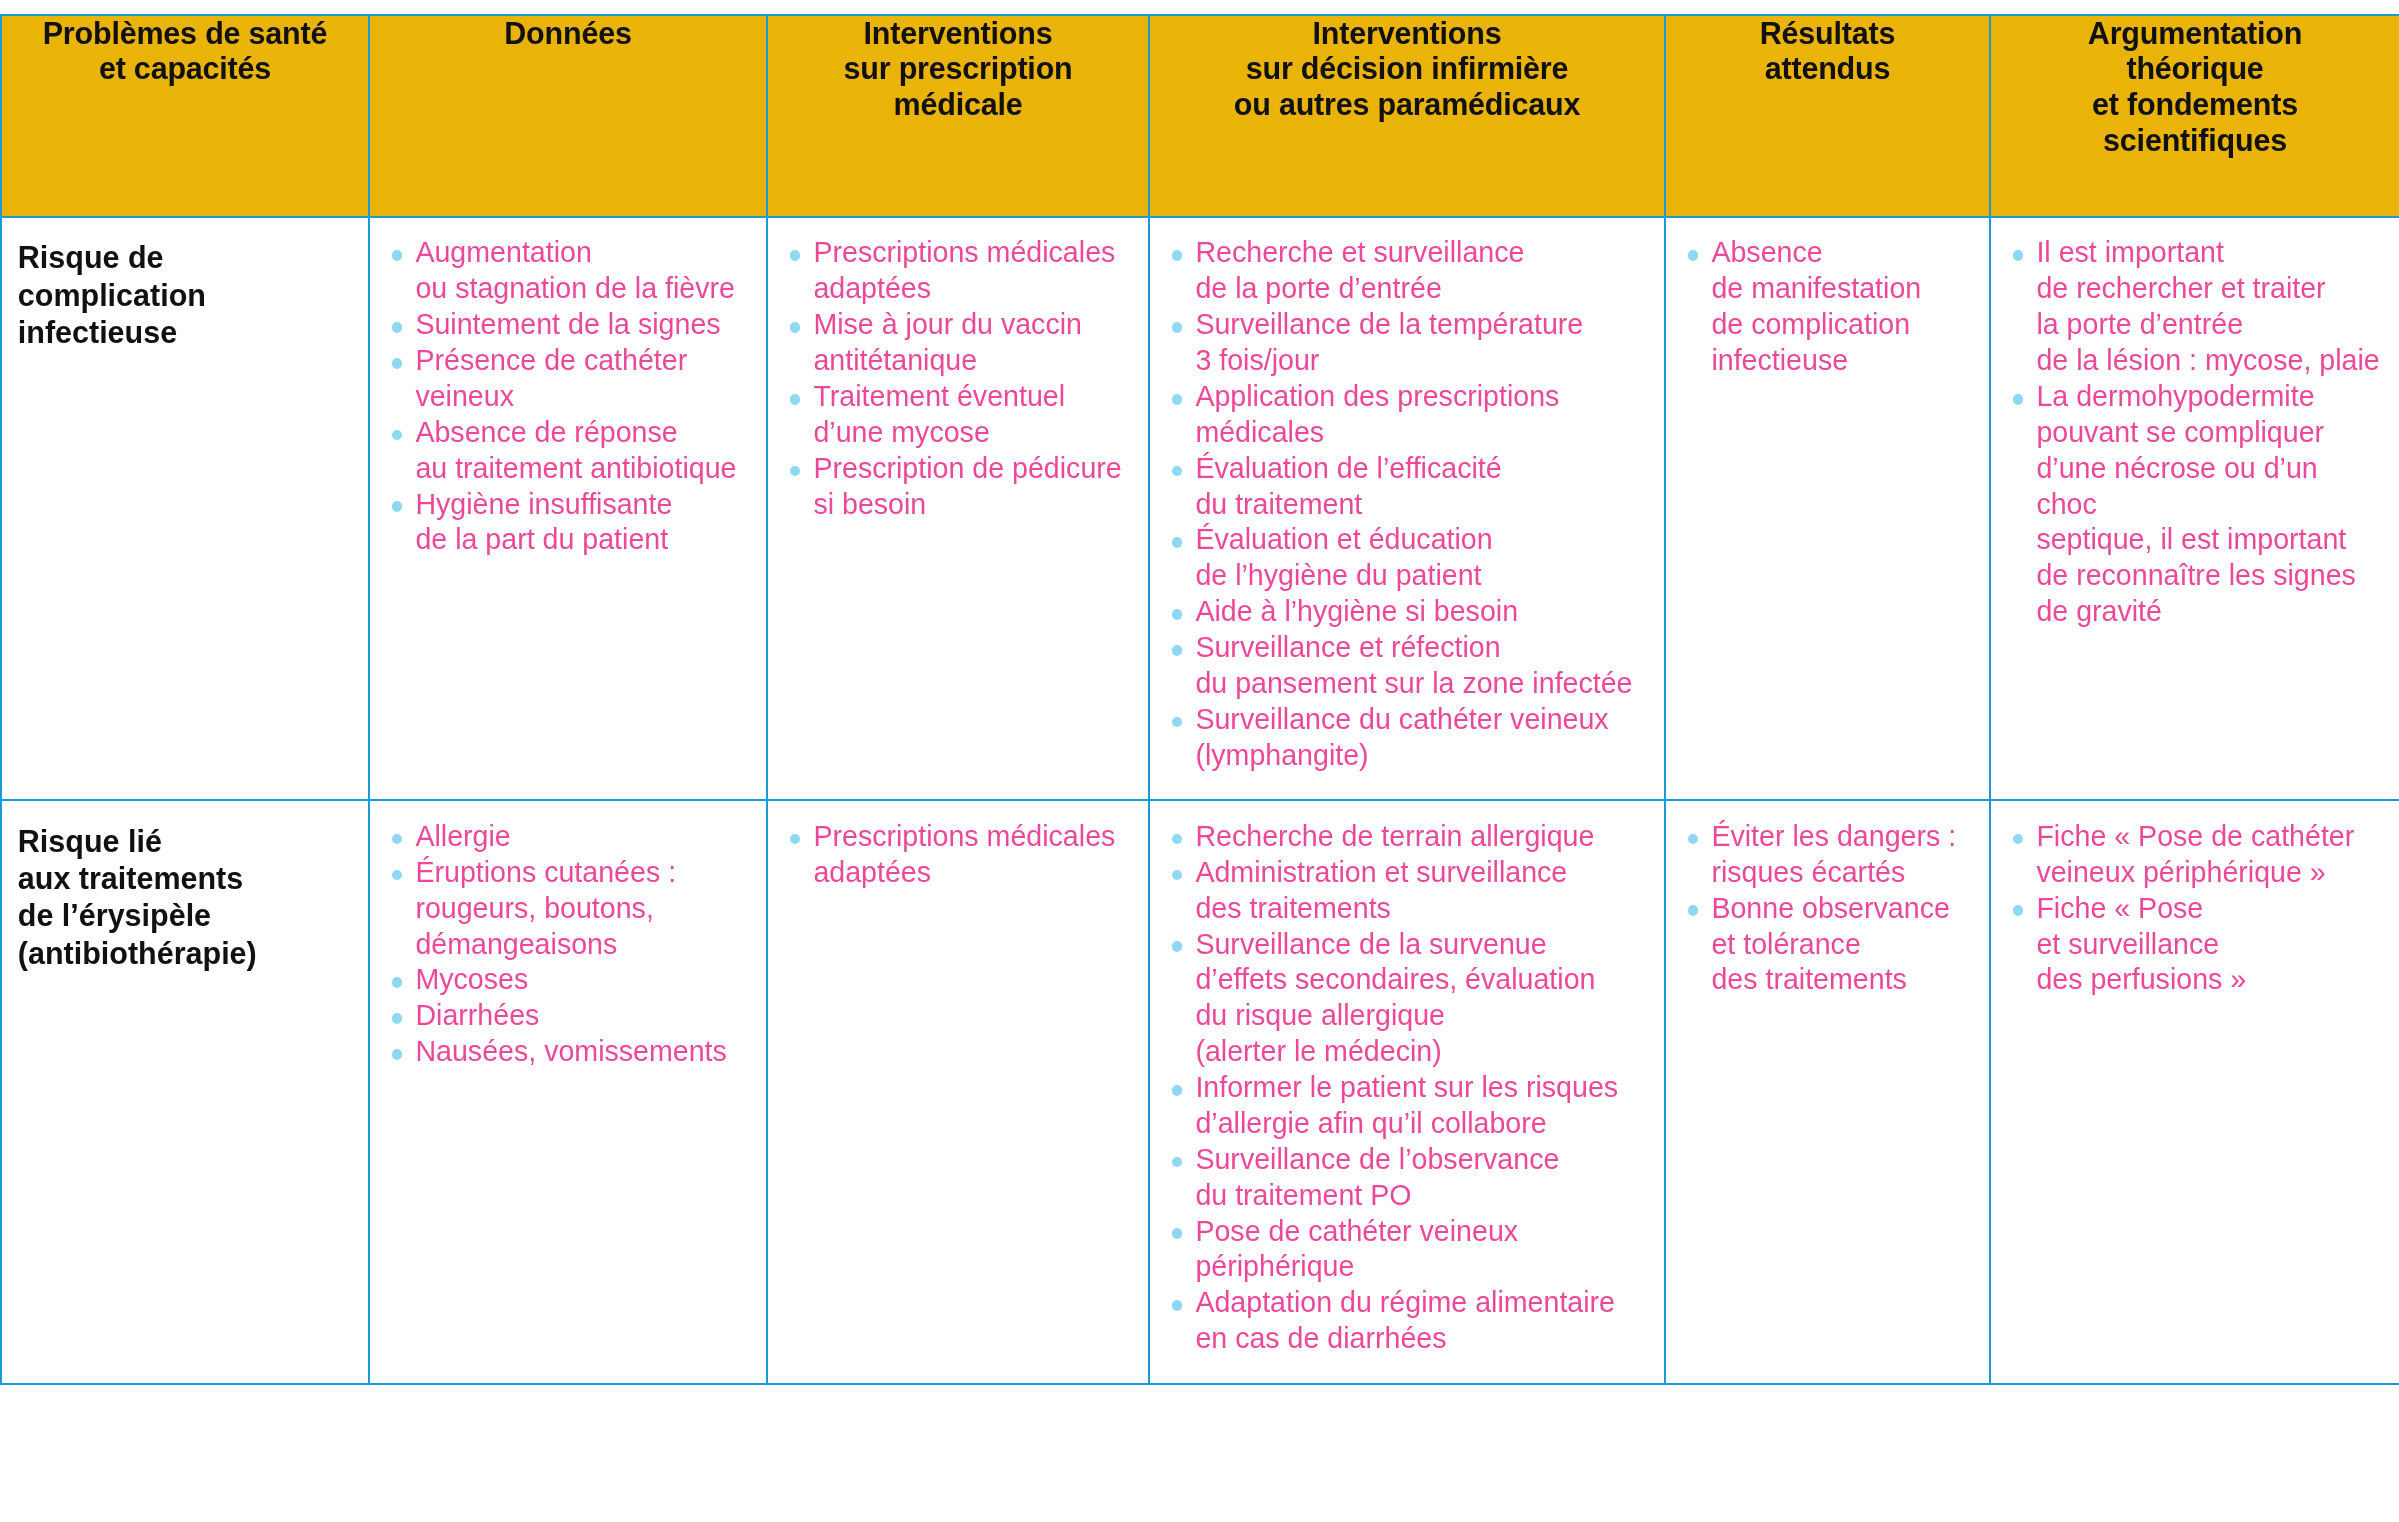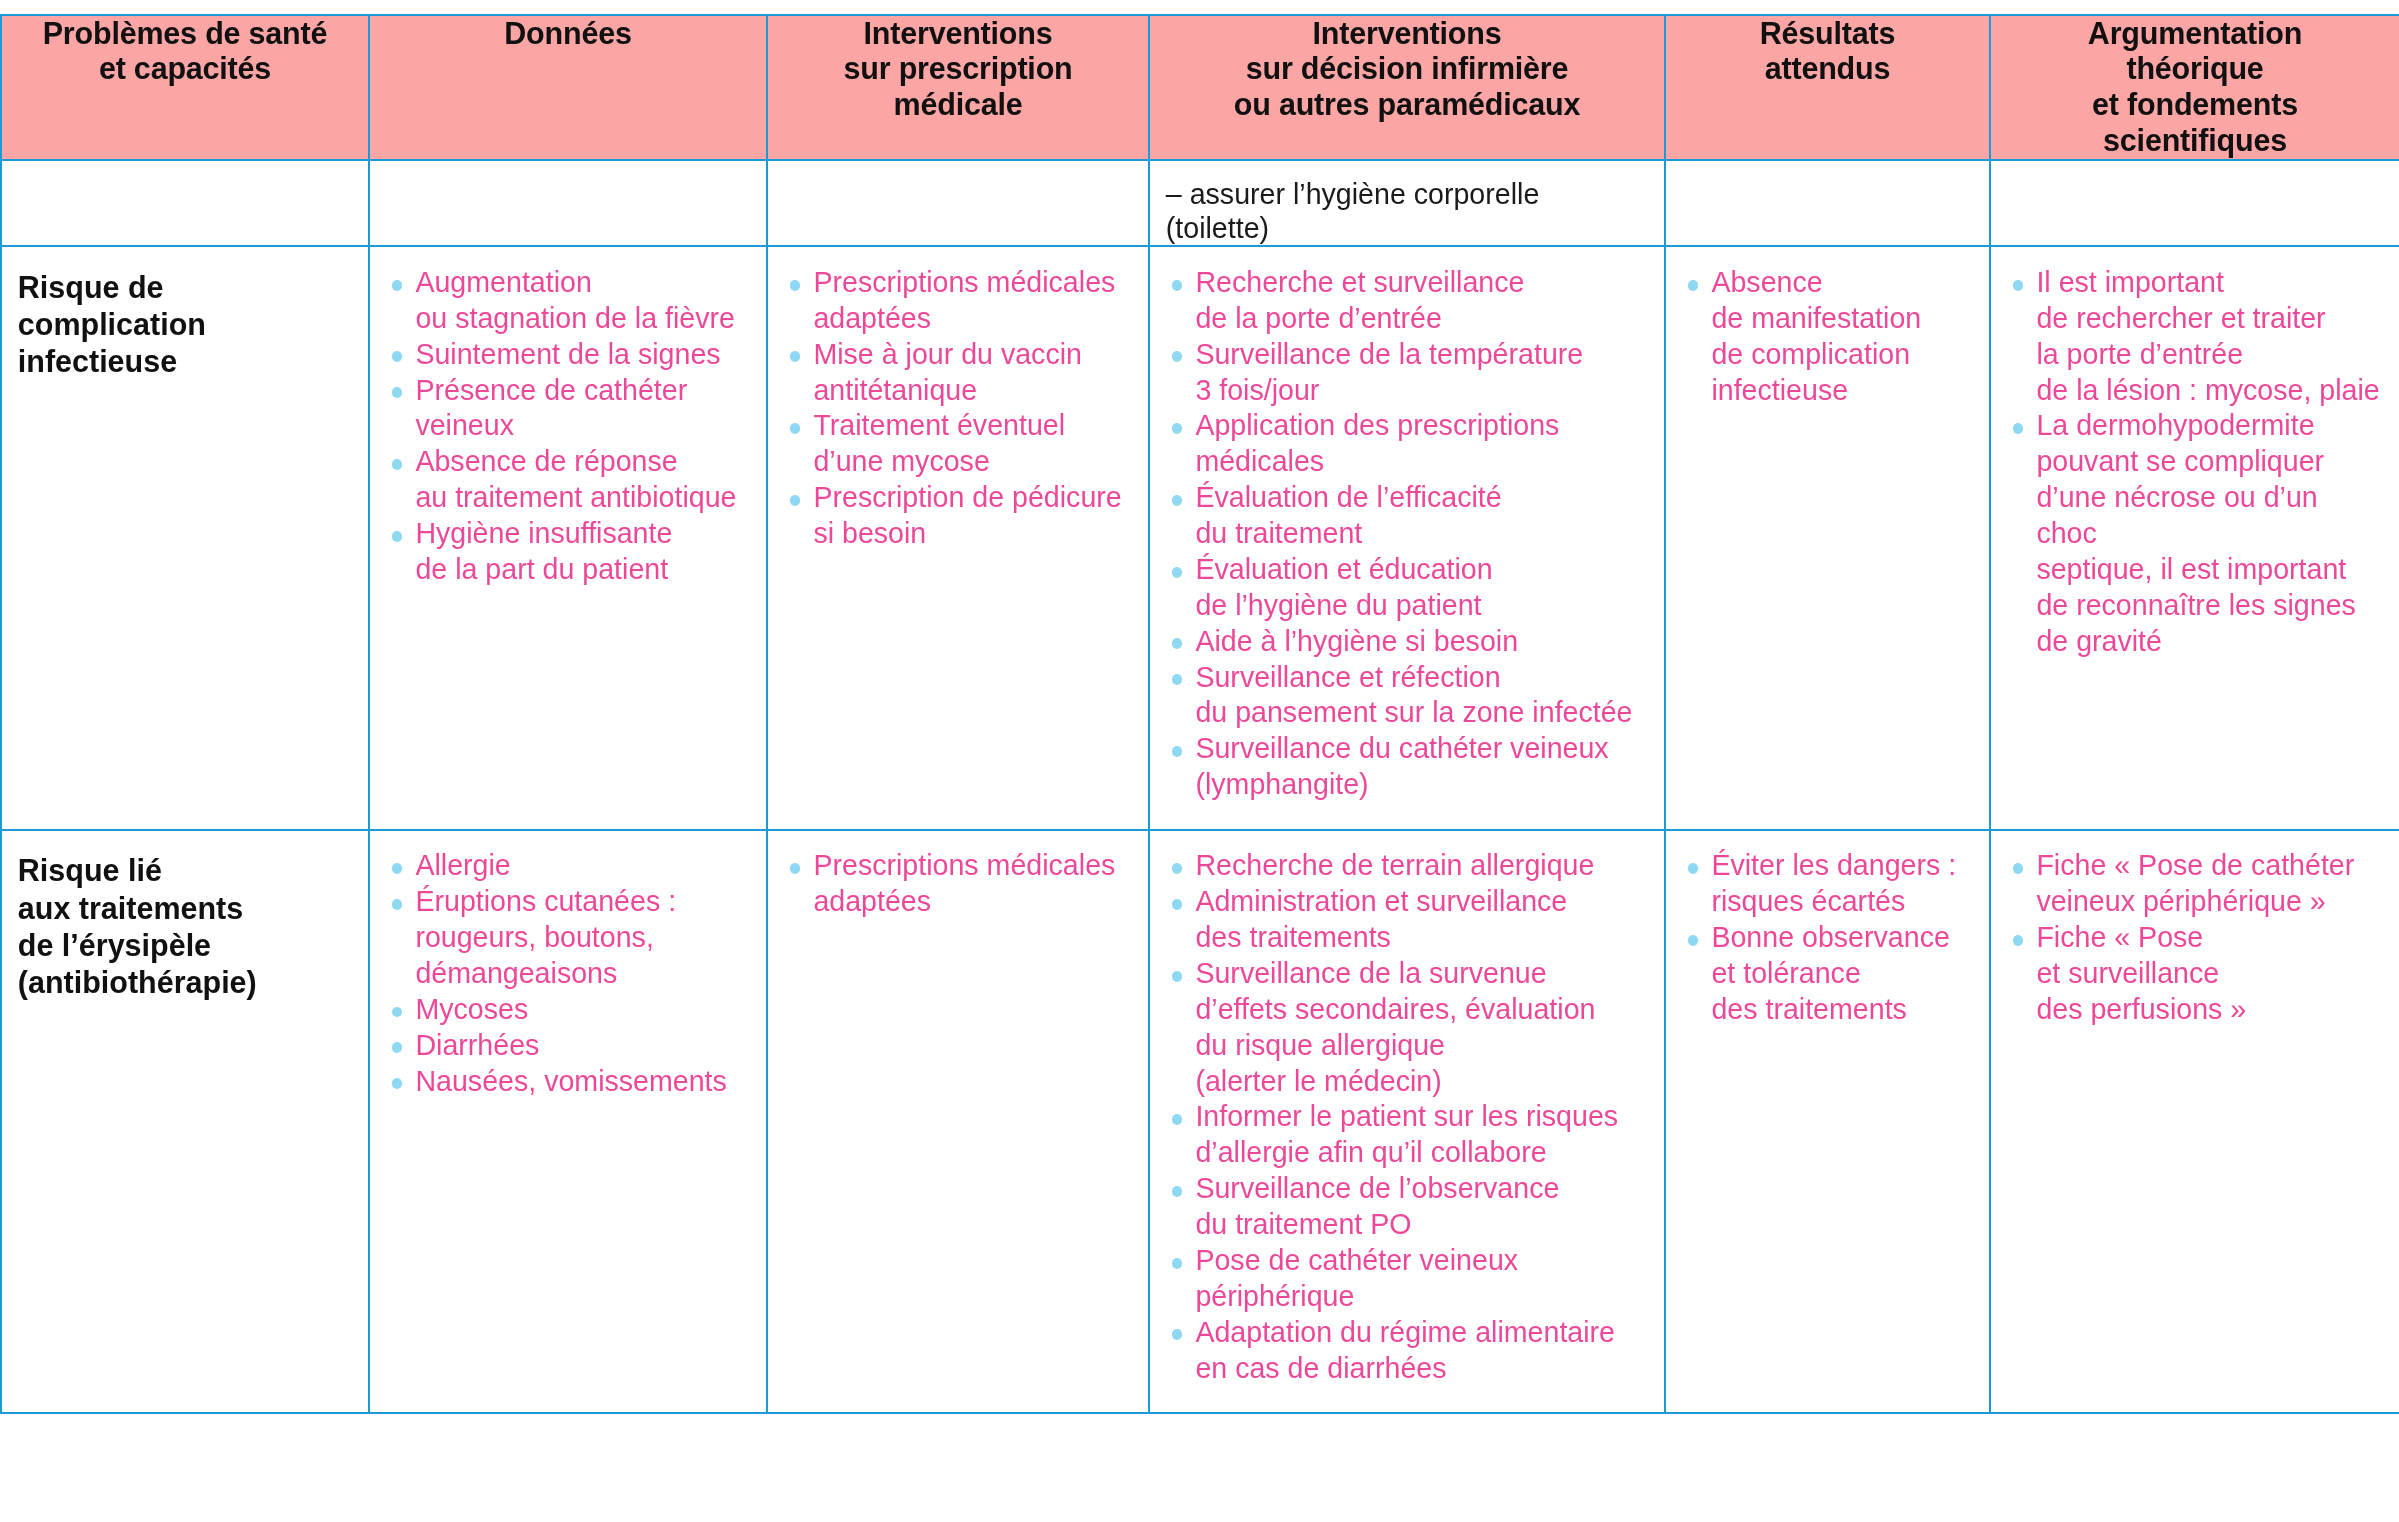--- a/index.html
+++ b/index.html
@@ -36,24 +36,24 @@
 
   table.care-plan th,
   table.care-plan td {
     border: 2px solid #1b9ad6;
     vertical-align: top;
     padding: 0;
   }
 
   
   thead th {
-    background: #fca5a5;
+    background: #eab308;
     text-align: center;
     vertical-align: middle;
-    height: 145px;
+    height: 202px;
     padding: 7.9px 9.9px;
   }
   .hdr-text {
     font-weight: bold;
     font-size: 30.5px;
     line-height: 1.17;
     color: #111111;
     letter-spacing: -0.2px;
     white-space: pre-line;
   }
@@ -154,40 +154,20 @@
           <div class="hdr-text">Argumentation
 théorique
 et fondements
 scientifiques</div>
         </th>
       </tr>
     </thead>
 
     <tbody>
 
-      <tr class="spill-row">
-        <td>
-          <div class="spill-text"></div>
-        </td>
-        <td>
-          <div class="spill-text"></div>
-        </td>
-        <td>
-          <div class="spill-text"></div>
-        </td>
-        <td>
-          <div class="spill-text">– assurer l’hygiène corporelle (toilette)</div>
-        </td>
-        <td>
-          <div class="spill-text"></div>
-        </td>
-        <td>
-          <div class="spill-text"></div>
-        </td>
-      </tr>
 
       <tr>
         <td class="cell first-col">
           <div class="prob-title">Risque de complication
 infectieuse</div>
         </td>
         <td class="cell">
           <ul class="blist">
               <li>Augmentation
 ou stagnation de la fièvre</li>

